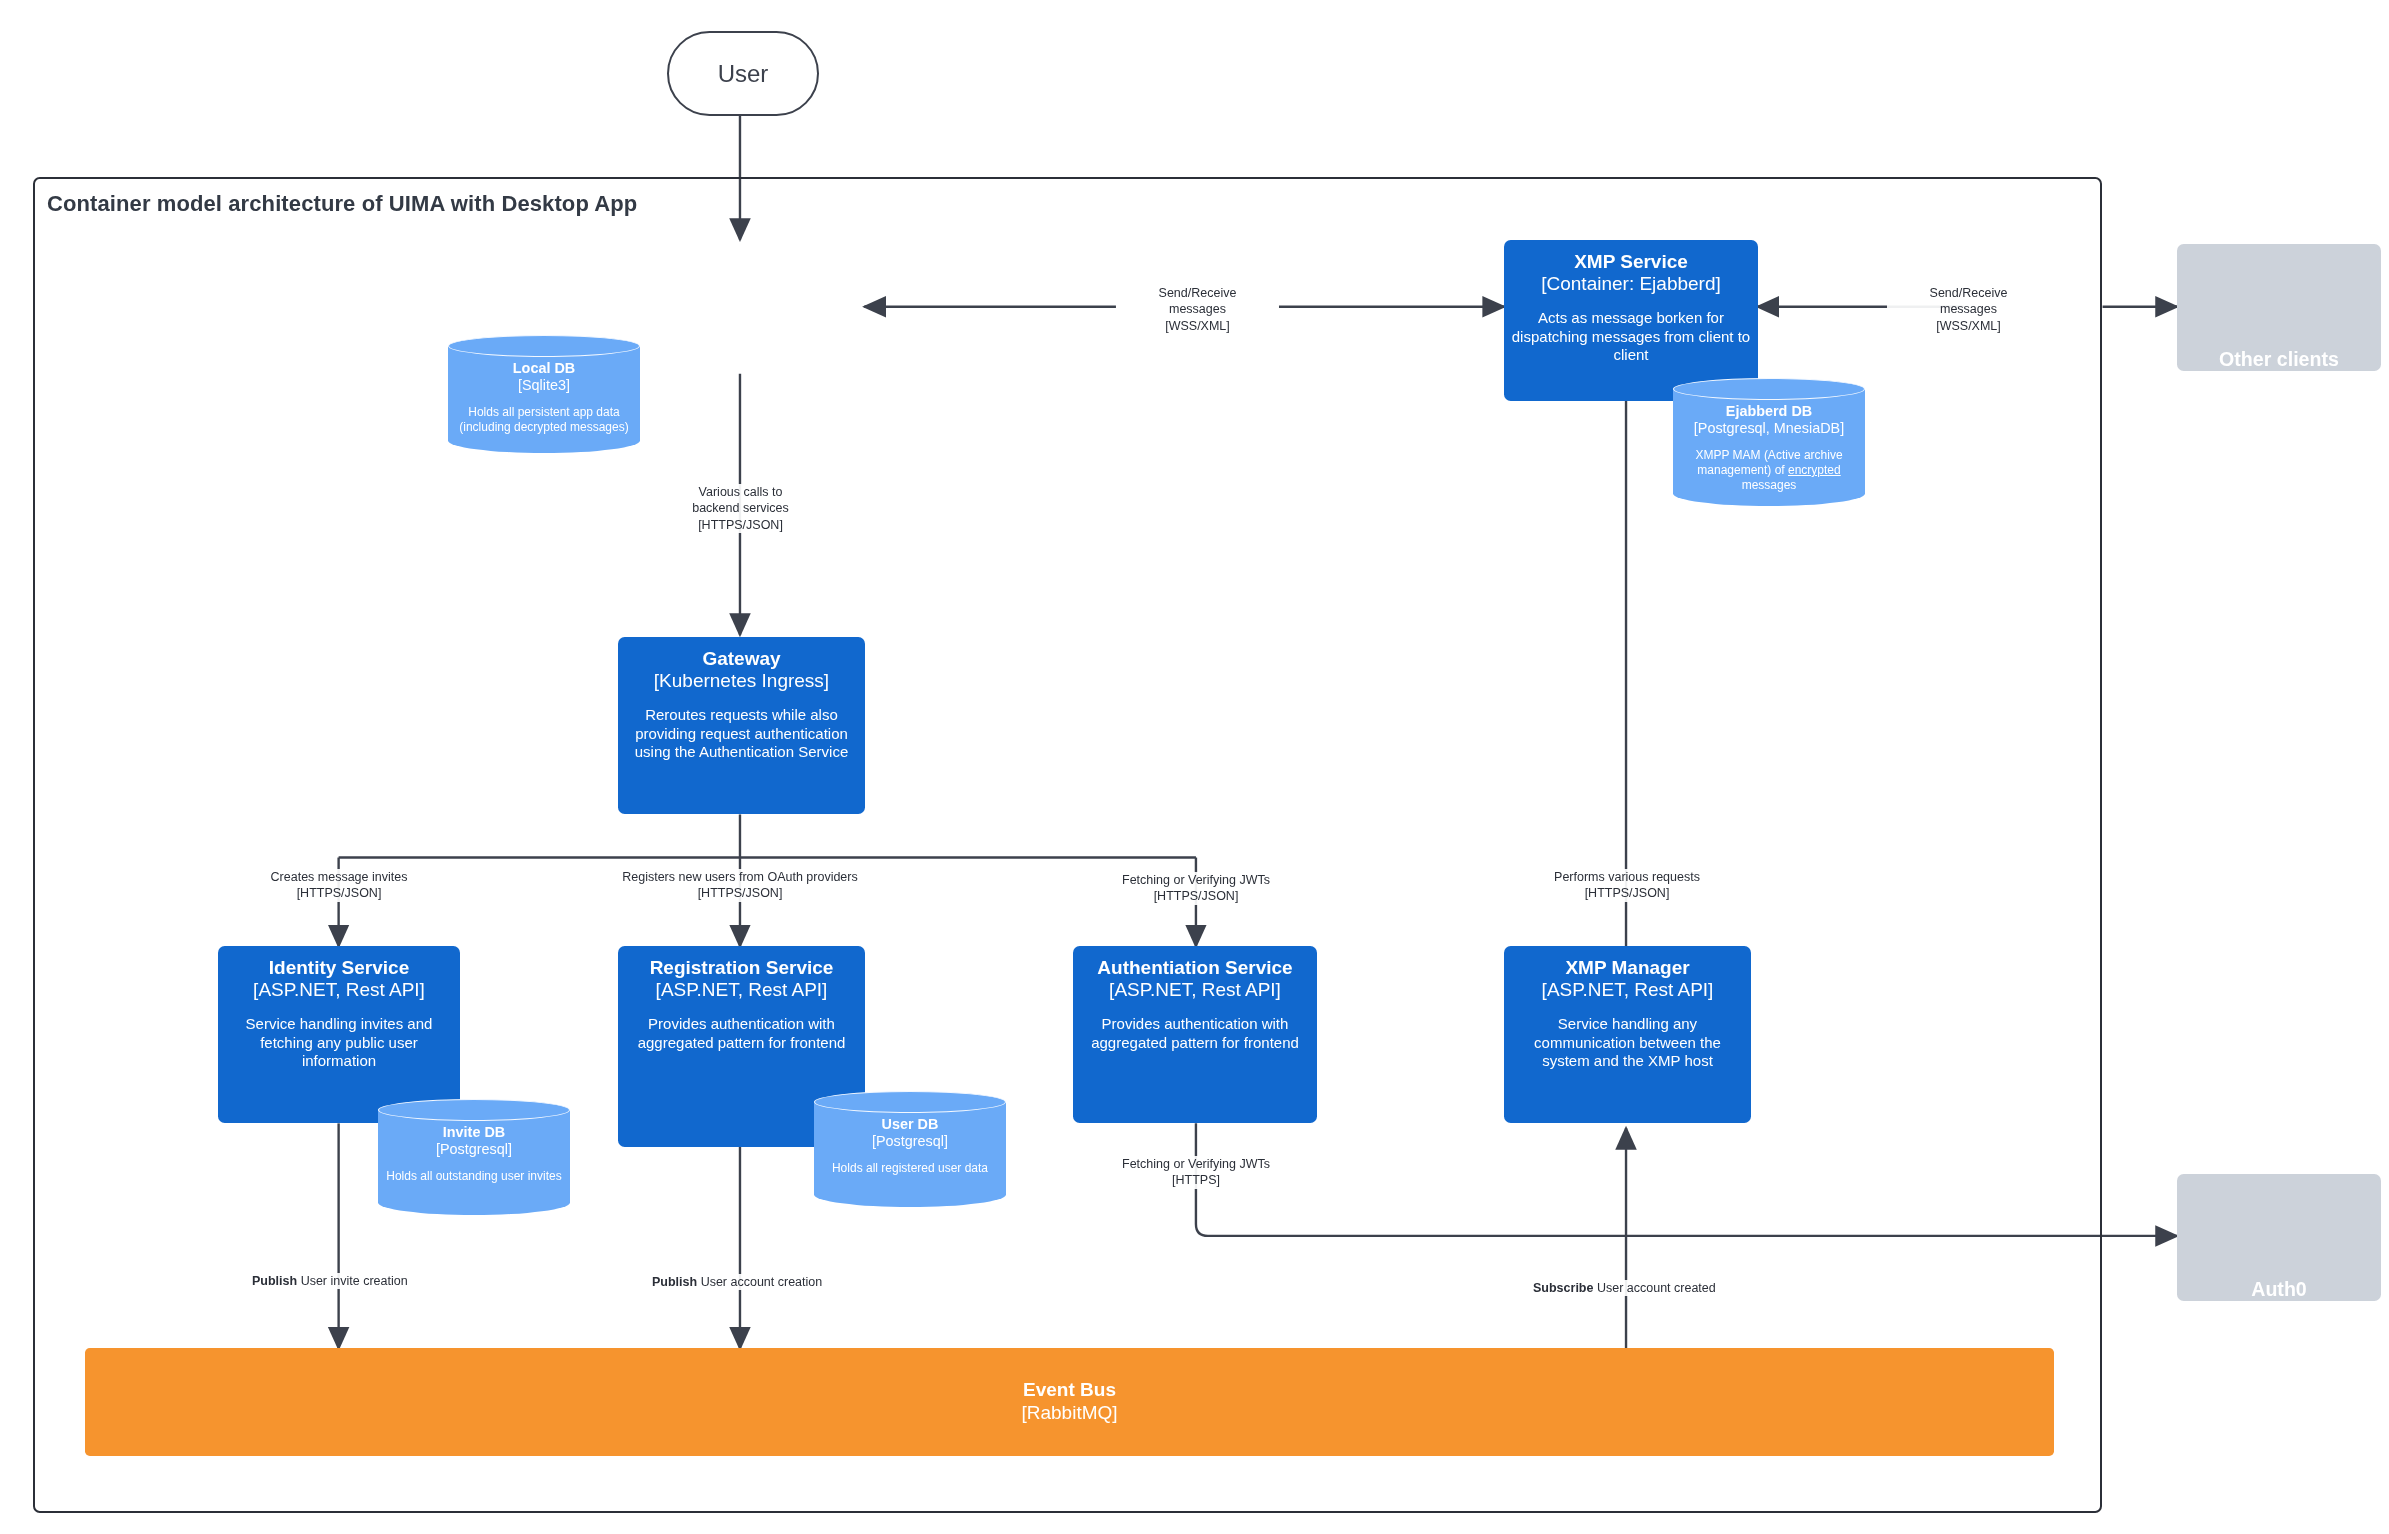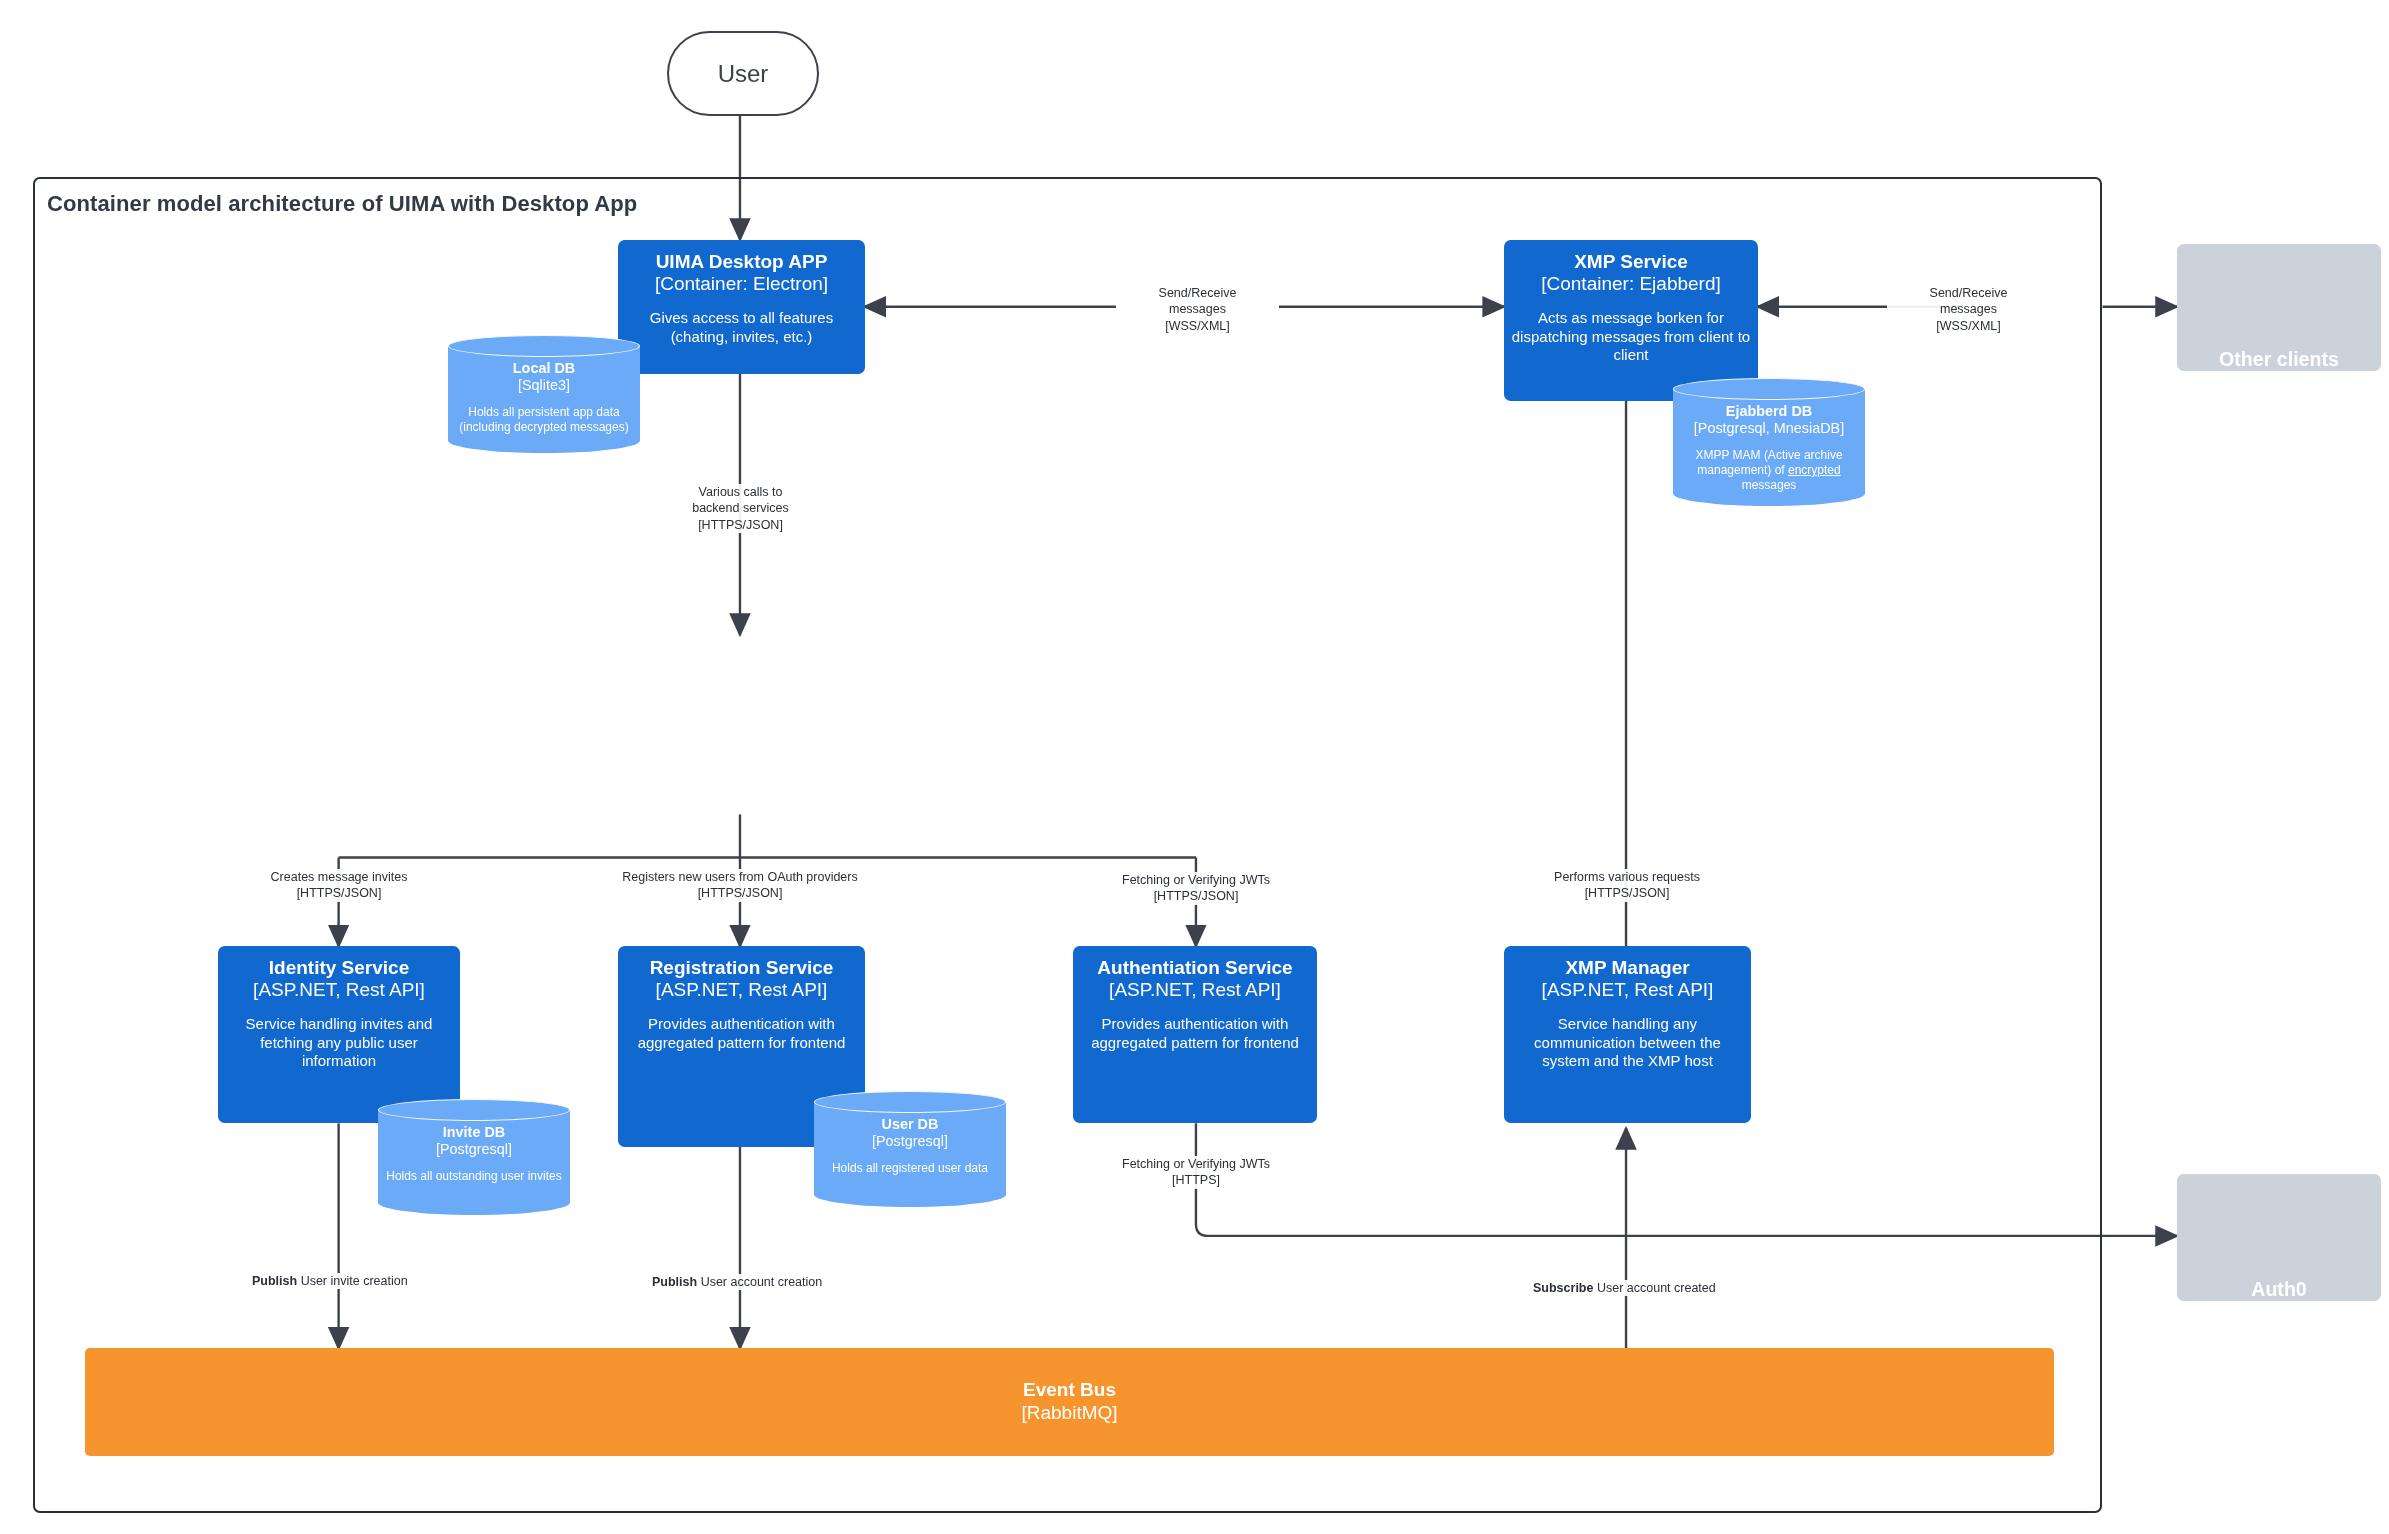--- a/index.html
+++ b/index.html
@@ -217,25 +217,20 @@
     </g>
   </svg>
 
   <div class="person" style="left:667px; top:31px; width:148px; height:81px;">
     <span>User</span>
   </div>
 
   <div class="boundary" style="left:33px; top:177px; width:2065px; height:1332px;"></div>
   <div class="boundary-title" style="left:47px; top:191px;">Container model architecture of UIMA with Desktop App</div>
 
-  <div class="node blue" style="left:618px; top:240px; width:247px; height:134px;">
-    <div class="n-title">UIMA Desktop APP</div>
-    <div class="n-tech">[Container: Electron]</div>
-    <div class="n-desc">Gives access to all features (chating, invites, etc.)</div>
-  </div>
 
   <div class="node blue" style="left:1504px; top:240px; width:254px; height:161px;">
     <div class="n-title">XMP Service</div>
     <div class="n-tech">[Container: Ejabberd]</div>
     <div class="n-desc">Acts as message borken for dispatching messages from client to client</div>
   </div>
 
   <div class="node grey" style="left:2177px; top:244px; width:204px; height:127px;">
     <div class="n-title">Other clients</div>
   </div>
@@ -253,20 +248,25 @@
   <div class="db" style="left:1673px; top:378px; width:192px; height:139px;">
     <div class="cyl-body" style="height:117px;"></div>
     <div class="cyl-top"></div>
     <div class="db-text">
       <div class="d-title">Ejabberd DB</div>
       <div class="d-tech">[Postgresql, MnesiaDB]</div>
       <div class="d-desc"><span>XMPP MAM (Active archive management) of </span><u>encrypted</u><span> messages</span></div>
     </div>
   </div>
 
+  <div class="node blue" style="left:618px; top:637px; width:247px; height:177px;">
+    <div class="n-title">Gateway</div>
+    <div class="n-tech">[Kubernetes Ingress]</div>
+    <div class="n-desc">Reroutes requests while also providing request authentication using the Authentication Service</div>
+  </div>
 
   <div class="node blue" style="left:218px; top:946px; width:242px; height:177px;">
     <div class="n-title">Identity Service</div>
     <div class="n-tech">[ASP.NET, Rest API]</div>
     <div class="n-desc">Service handling invites and fetching any public user information</div>
   </div>
 
   <div class="node blue" style="left:618px; top:946px; width:247px; height:201px;">
     <div class="n-title">Registration Service</div>
     <div class="n-tech">[ASP.NET, Rest API]</div>

